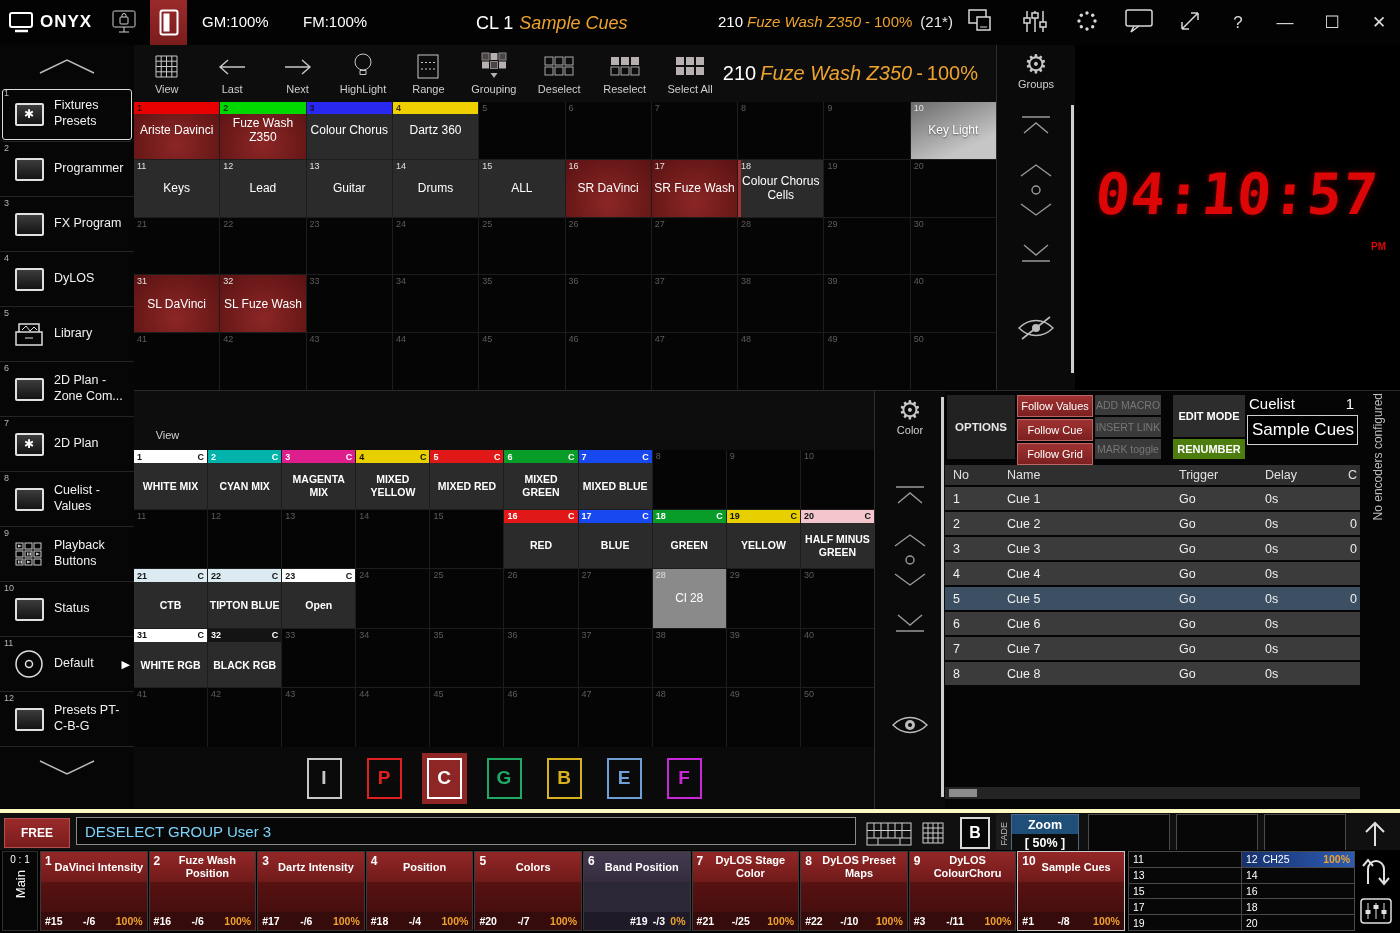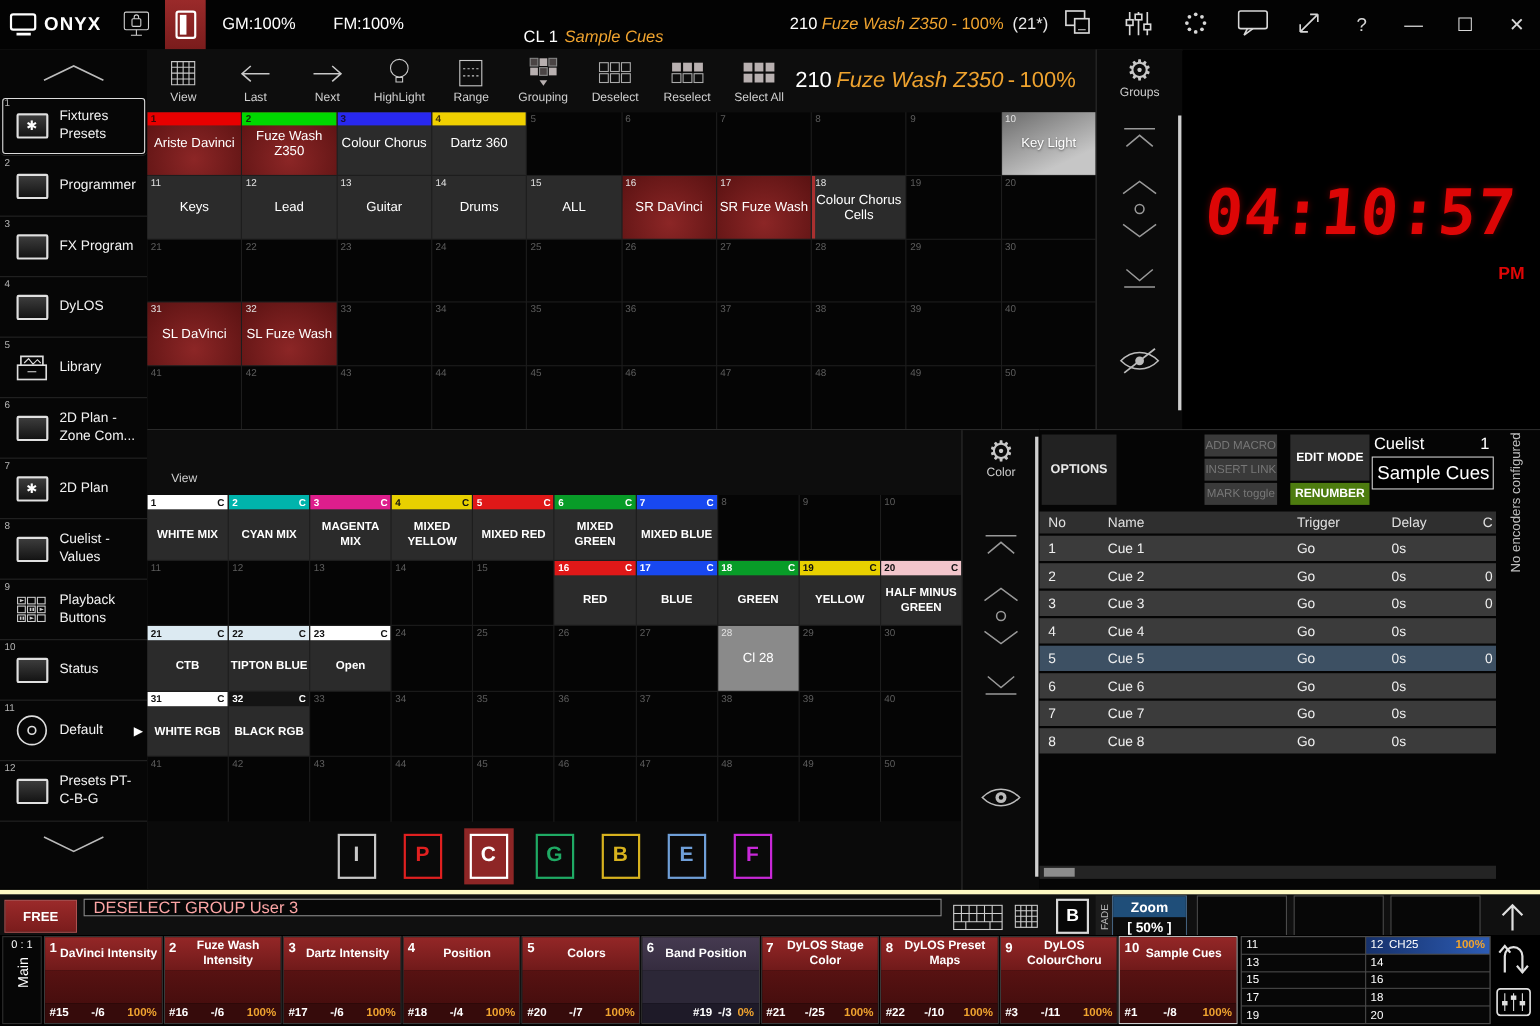--- a/index.html
+++ b/index.html
@@ -9,21 +9,21 @@
   .italic{font-style:italic;}
 
   
   #titlebar{position:absolute;left:0;top:0;width:1400px;height:45px;background:#030303;border-bottom:1px solid #262626;}
   .tb-logo{position:absolute;left:8px;top:11px;}
   .tb-app{position:absolute;left:40px;top:12px;font-size:17px;font-weight:bold;letter-spacing:1px;}
   .tb-lock{position:absolute;left:110px;top:9px;}
   .tb-door{position:absolute;left:150px;top:0;width:37px;height:45px;background:linear-gradient(#9a2a2a,#7a1c1c);display:flex;align-items:center;justify-content:center;}
   .tb-gm{position:absolute;left:202px;top:13px;font-size:15px;}
   .tb-fm{position:absolute;left:303px;top:13px;font-size:15px;}
-  .tb-cl{position:absolute;left:476px;top:13px;font-size:15px;margin-top:12px;}
+  .tb-cl{position:absolute;left:476px;top:13px;font-size:18px;}
   .tb-cl .italic{margin-left:6px;}
   .tb-fix{position:absolute;left:718px;top:13px;font-size:15px;}
   .tb-fix span{margin-right:4px;}
   .tb-count{color:#e8e8e8;margin-left:4px;}
   .tb-icons{position:absolute;right:10px;top:0;height:45px;display:flex;align-items:center;gap:25px;}
   .tb-ic{min-width:22px;text-align:center;cursor:default;}
   .tb-ic .glyph{color:#d8d8d8;font-size:17px;}
 
   
   #sidebar{position:absolute;left:0;top:45px;width:134px;height:763px;background:#060606;border-right:1px solid #2a2a2a;}
@@ -70,21 +70,21 @@
   .gw-right .ctl.last{margin-top:20px;}
   .gw-right .ctl.eye{margin-top:48px;}
   .vscroll{position:absolute;width:3px;background:#cfcfcf;right:1px;}
   .vscroll.g{top:60px;height:268px;}
 
   
   #clock-panel{position:absolute;left:1075px;top:45px;width:325px;height:345px;background:#000;}
   .clock{position:absolute;left:4px;top:116px;width:316px;text-align:center;
          font-family:"DejaVu Sans Mono",monospace;font-weight:bold;font-size:57px;color:#dd0606;
          transform:skewX(-5deg);letter-spacing:1px;text-shadow:0 0 7px rgba(255,0,0,.35);}
-  .ampm{position:absolute;right:14px;top:196px;font-size:16px;color:#dd0606;font-weight:bold;}
+  .ampm{position:absolute;right:14px;top:196px;font-size:10px;color:#dd0606;font-weight:bold;}
 
   
   #presets-win{position:absolute;left:134px;top:390px;width:811px;height:418px;background:#0a0a0a;border-top:1px solid #2a2a2a;box-sizing:border-box;}
   .pw-left{position:absolute;left:0;top:0;width:740px;height:418px;}
   .ptbar{height:59px;display:flex;background:#0d0d0d;}
   .pgrid{position:absolute;left:0;top:59px;width:740px;height:297px;display:grid;grid-template-columns:repeat(10,1fr);grid-template-rows:repeat(5,1fr);gap:1px;background:#1d1d1d;}
   .pcell{position:relative;background:#050505;cursor:default;overflow:hidden;}
   .pcell.filled{background:#2b2b2b;}
   .pcell.gray{background:#8a8a8a;}
   .pcell .num{position:absolute;top:1px;left:3px;font-size:9px;color:#5d5d5d;z-index:2;}
@@ -126,21 +126,21 @@
   .cl-scroll{position:absolute;left:0;top:396px;width:415px;height:12px;background:#242424;}
   .cl-scroll .thumb{position:absolute;left:4px;top:2px;width:28px;height:8px;background:#8c8c8c;}
 
   
   #right-strip{position:absolute;left:1360px;top:390px;width:40px;height:418px;background:#050505;border-top:1px solid #2a2a2a;box-sizing:border-box;}
   .vtext{position:absolute;left:11px;top:2px;writing-mode:vertical-rl;transform:rotate(180deg);font-size:12px;color:#bdbdbd;white-space:nowrap;}
 
   
   #command-bar{position:absolute;left:0;top:809px;width:1400px;height:41px;background:#101010;border-top:4px solid #fef9c3;}
   .free-btn{position:absolute;left:4px;top:5px;width:64px;height:28px;background:linear-gradient(#9a2a2a,#7a1c1c);border:1px solid #b05050;display:flex;align-items:center;justify-content:center;font-size:12px;font-weight:bold;}
-  .cmd-input{position:absolute;left:76px;top:4px;width:780px;height:16px;border:1px solid #8a8a8a;background:#070707;display:flex;align-items:center;padding-left:8px;box-sizing:border-box;font-size:15px;color:#fca5a5;}
+  .cmd-input{position:absolute;left:76px;top:4px;width:780px;height:28px;border:1px solid #8a8a8a;background:#070707;display:flex;align-items:center;padding-left:8px;box-sizing:border-box;font-size:15px;color:#7dd3fc;}
   .kb-ic{position:absolute;left:866px;top:9px;}
   .mg-ic{position:absolute;left:922px;top:9px;}
   .b-btn{position:absolute;left:960px;top:4px;width:30px;height:32px;border:2px solid #d8d8d8;background:#060606;display:flex;align-items:center;justify-content:center;font-size:16px;font-weight:bold;box-sizing:border-box;}
   .fadezoom{position:absolute;left:996px;top:1px;height:39px;display:flex;}
   .fade-strip{width:15px;background:#1c1c1c;display:flex;align-items:center;justify-content:center;}
   .fade-strip span{writing-mode:vertical-rl;transform:rotate(180deg);font-size:9px;color:#bbb;}
   .zoom-box{width:68px;border:1px solid #4a6a8a;box-sizing:border-box;}
   .zoom-title{height:19px;background:#1f4e79;display:flex;align-items:center;justify-content:center;font-size:12.5px;font-weight:bold;}
   .zoom-val{height:18px;background:#0c0c0c;display:flex;align-items:center;justify-content:center;font-size:12.5px;font-weight:bold;}
   .cmd-slot{position:absolute;top:1px;width:82px;height:37px;border:1px solid #4a4a4a;background:#070707;box-sizing:border-box;}
@@ -986,20 +986,25 @@
               <circle cx="21" cy="12" r="2" fill="#050505"></circle>
             </svg></div>
         </div>
       <div class="vscroll p"></div>
     </div>
   </section>
 
   <section id="cuelist-win">
     <div class="cl-head">
       <div class="cl-options">OPTIONS</div>
+      <div class="cl-follow">
+          <div class="fbtn-red">Follow Values</div>
+          <div class="fbtn-red">Follow Cue</div>
+          <div class="fbtn-red">Follow Grid</div>
+        </div>
       <div class="cl-macro">
           <div class="fbtn-dis">ADD MACRO</div>
           <div class="fbtn-dis">INSERT LINK</div>
           <div class="fbtn-dis">MARK toggle</div>
         </div>
       <div class="cl-edit">
         <div class="cl-editmode">EDIT MODE</div>
         <div class="cl-renumber">RENUMBER</div>
       </div>
       <div class="cl-idbox">
@@ -1133,21 +1138,21 @@
        <div class="pb-b"></div>
        <div class="pb-f">
          <span>#15</span>
          <span>-/6</span>
          <span class="lvl">100%</span>
        </div>
      </div>
         <div class="pb red">
        <div class="pb-h">
          <span class="pb-num">2</span>
-         <span class="pb-t">Fuze Wash Intensity</span>
+         <span class="pb-t">Fuze Wash Position</span>
        </div>
        <div class="pb-b"></div>
        <div class="pb-f">
          <span>#16</span>
          <span>-/6</span>
          <span class="lvl">100%</span>
        </div>
      </div>
         <div class="pb red">
        <div class="pb-h">

